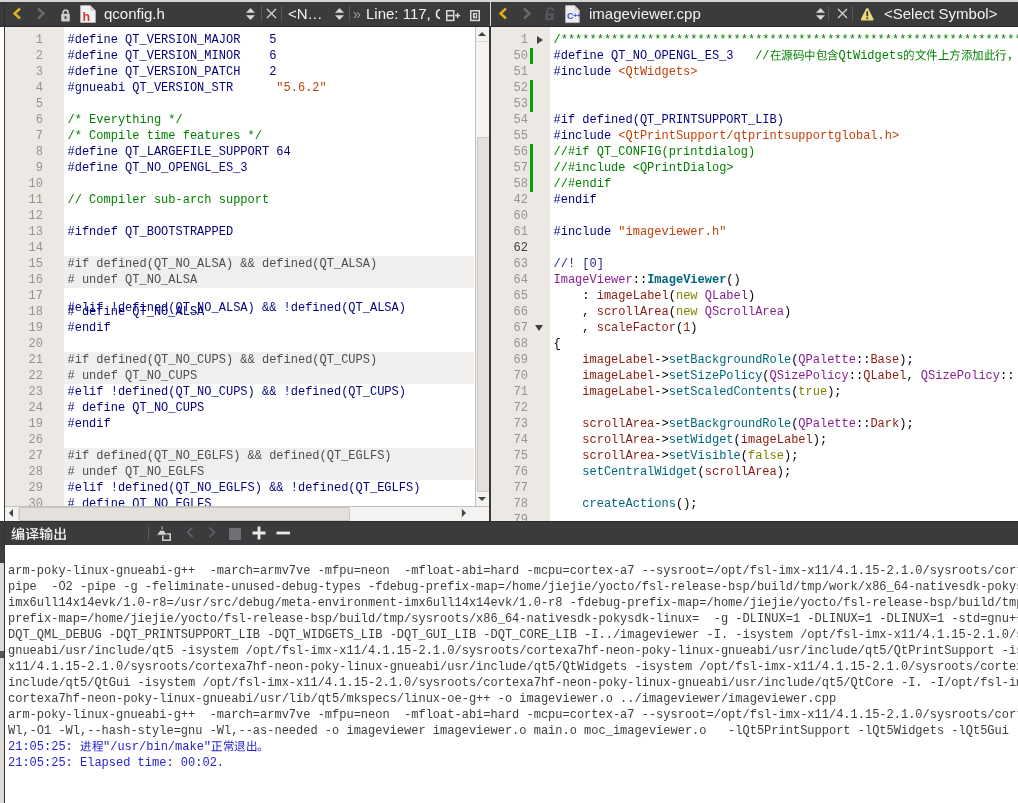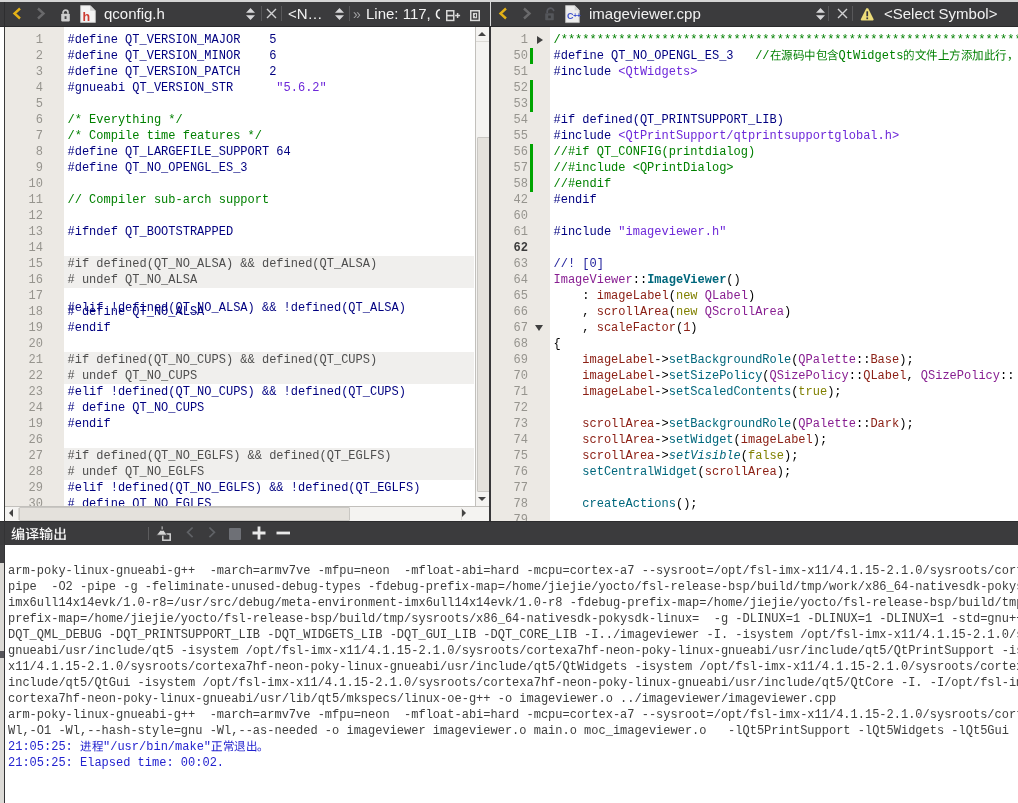--- a/index.html
+++ b/index.html
@@ -1,27 +1,27 @@
 <!DOCTYPE html>
 <html><head><meta charset="utf-8"><style>
 *{margin:0;padding:0;box-sizing:border-box}
 body{width:1018px;height:803px;overflow:hidden;background:#fff;font-family:"Liberation Sans",sans-serif}
 #page{position:relative;width:1018px;height:803px;overflow:hidden}
 .abs{position:absolute}
 .mono,.ln,.cd,.ol{position:absolute;font-family:"Liberation Mono",monospace;font-size:12px;line-height:16px;white-space:pre}
 i{font-style:normal}
-.pp{color:#000080}.cm{color:#008000}.st{color:#6d28d9}.kw{color:#808000}.ty{color:#871d91}
+.pp{color:#000080}.cm{color:#008000}.st{color:#c2410c}.kw{color:#808000}.ty{color:#871d91}
 .fd{color:#8c2015}.nu{color:#8c2015}.fn{color:#00677c}.fnb{color:#00677c;font-weight:bold}
-.fni{color:#00677c;font-style:italic}.bk{color:#000}.dis{color:#4e4e4e}.dx{color:#20209c}
+.fni{color:#00677c;}.bk{color:#000}.dis{color:#4e4e4e}.dx{color:#20209c}
 .cj{display:inline-block}
 #pl .ln{left:5px;width:38px;text-align:right;color:#96948e}
 #pl .cd{left:67.5px}
 #pl .band{position:absolute;left:64px;width:410px;height:16px;background:#f0efed}
 #pr .ln{left:1px;width:37px;text-align:right;color:#96948e}
-#pr .ln.cur{color:#3c3c3c;font-weight:bold}
+#pr .ln.cur{color:#3c3c3c;font-weight:normal}
 #pr .cd{left:63.5px}
 #pr .gbar{position:absolute;left:39.5px;width:3.5px;height:16px;background:#00a400}
 #pr .foldr{position:absolute;left:47px;width:0;height:0;border-left:6px solid #404040;border-top:4.5px solid transparent;border-bottom:4.5px solid transparent}
 #pr .foldd{position:absolute;left:45px;width:0;height:0;border-top:6px solid #404040;border-left:4.5px solid transparent;border-right:4.5px solid transparent}
 .ttl{position:absolute;top:2px;height:24px;line-height:24px;font-size:15px;color:#f2f2f2;white-space:pre}
 .tsep{position:absolute;top:6px;width:1px;height:15px;background:#58585a}
 .ol{left:8px;color:#3d3d3d}
 .bl{color:#2323cf}
 </style></head><body>
 <div id="page">

